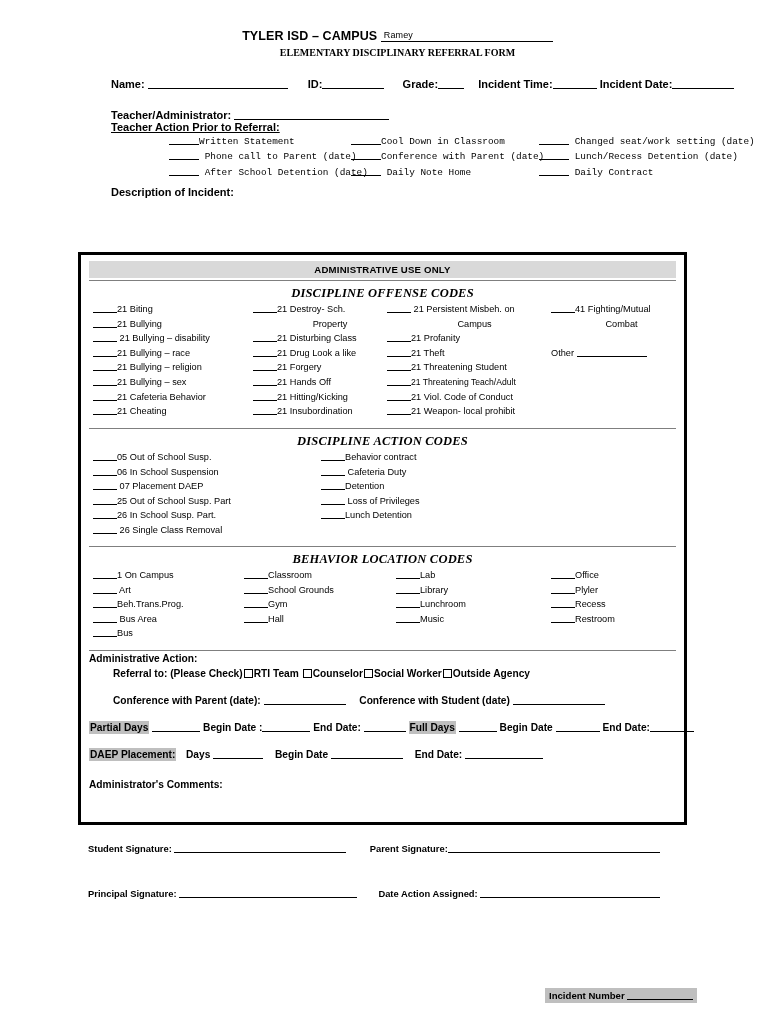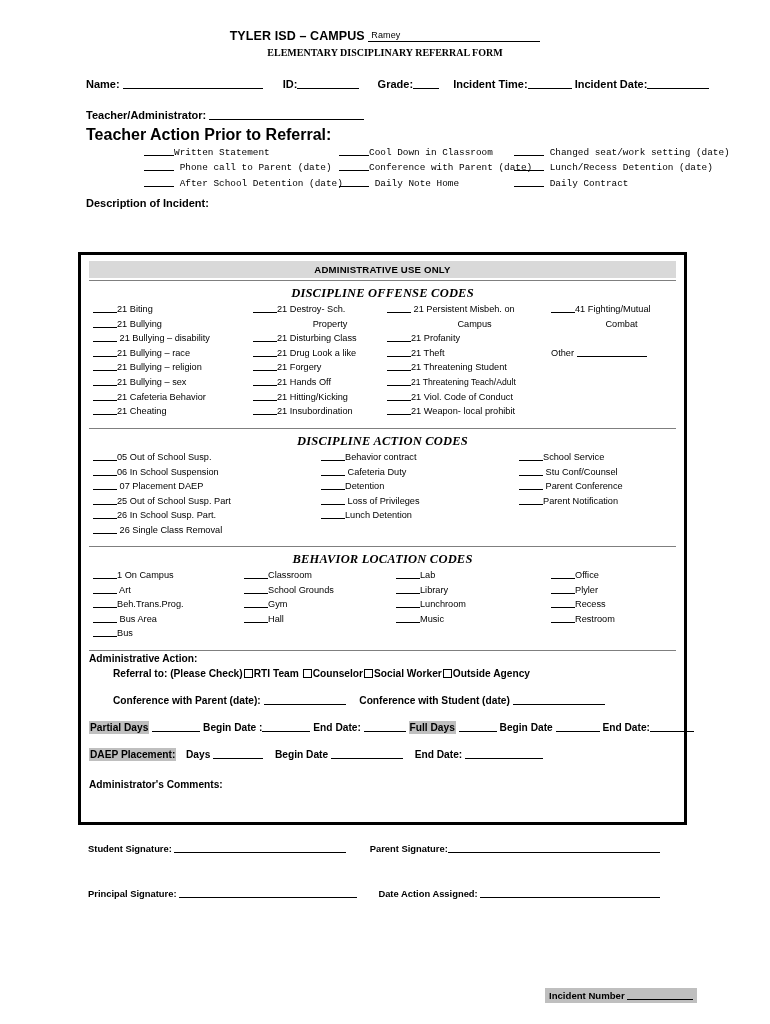--- a/index.html
+++ b/index.html
@@ -7,21 +7,21 @@
   body {
     width: 770px;
     height: 1024px;
     background: #ffffff;
     font-family: "Liberation Sans", sans-serif;
     color: #000000;
     position: relative;
     overflow: hidden;
   }
 
-  .page { position: relative; width: 770px; height: 1024px; }
+  .page { position: relative; width: 770px; height: 1024px; padding-left: 25px; }
 
   
   .hdr { text-align: center; padding-top: 26px; }
   .hdr-line1 {
     font-size: 12.5px; font-weight: bold; letter-spacing: .1px;
     display: inline-block;
   }
   .hdr-campus-label { font-weight: bold; }
   .campus-fill {
     display: inline-block;
@@ -42,21 +42,21 @@
   
   .topwrap { padding: 0 86px; }
   .row-name {
     margin-top: 20px;
     font-size: 11px; font-weight: bold;
     white-space: nowrap;
   }
   .bl { display: inline-block; border-bottom: 1.4px solid #000; vertical-align: -1px; }
 
   .row-teacher { margin-top: 19px; font-size: 11px; font-weight: bold; }
-  .row-tapr { margin-top: 5px; font-size: 16px; font-weight: bold; }
+  .row-tapr { font-size: 11px; font-weight: bold; text-decoration: underline; }
 
   .tacols { margin-top: 3px; margin-left: 58px; position: relative; height: 47px; font-family: Liberation Mono, monospace; }
   .tacol { position: absolute; top: 0; font-size: 9.4px; font-weight: normal; }
   .tacol div { height: 15.4px; white-space: nowrap; }
   .ul-s { display: inline-block; border-bottom: 1.1px solid #000; vertical-align: -1px; }
 
   .row-desc { margin-top: 3px; font-size: 11px; font-weight: bold; }
 
   
   .adminbox {
@@ -156,21 +156,21 @@
     </div>
 
     <div class="row-tapr">Teacher Action Prior to Referral:</div>
 
     <div class="tacols">
       <div class="tacol" style="left:0px">
         <div><span class="ul-s" style="width:30px"></span><span>Written Statement</span></div>
         <div><span class="ul-s" style="width:30px"></span> <span>Phone call to Parent (date)</span></div>
         <div><span class="ul-s" style="width:30px"></span> <span>After School Detention (date)</span></div>
       </div>
-      <div class="tacol" style="left:195px">
+      <div class="tacol" style="left:182px">
         <div><span class="ul-s" style="width:30px"></span><span>Cool Down in Classroom</span></div>
         <div><span class="ul-s" style="width:30px"></span><span>Conference with Parent (date)</span></div>
         <div><span class="ul-s" style="width:30px"></span> <span>Daily Note Home</span></div>
       </div>
       <div class="tacol" style="left:370px">
         <div><span class="ul-s" style="width:30px"></span> <span>Changed seat/work setting (date)</span></div>
         <div><span class="ul-s" style="width:30px"></span> <span>Lunch/Recess Detention (date)</span></div>
         <div><span class="ul-s" style="width:30px"></span> <span>Daily Contract</span></div>
       </div>
     </div>
@@ -239,26 +239,20 @@
           <div><span class="ul-c" style="width:24px"></span><span>26  In School Susp. Part.</span></div>
           <div><span class="ul-c" style="width:24px"></span> <span>26  Single Class Removal</span></div>
         </div>
         <div class="codecol" style="left:232px;width:180px">
           <div><span class="ul-c" style="width:24px"></span><span>Behavior contract</span></div>
           <div><span class="ul-c" style="width:24px"></span> <span>Cafeteria Duty</span></div>
           <div><span class="ul-c" style="width:24px"></span><span>Detention</span></div>
           <div><span class="ul-c" style="width:24px"></span> <span>Loss of Privileges</span></div>
           <div><span class="ul-c" style="width:24px"></span><span>Lunch Detention</span></div>
         </div>
-        <div class="codecol" style="left:430px;width:175px">
-          <div><span class="ul-c" style="width:24px"></span><span>School Service</span></div>
-          <div><span class="ul-c" style="width:24px"></span> <span>Stu Conf/Counsel</span></div>
-          <div><span class="ul-c" style="width:24px"></span> <span>Parent Conference</span></div>
-          <div><span class="ul-c" style="width:24px"></span><span>Parent Notification</span></div>
-        </div>
       </div>
 
       <div class="sep2"></div>
 
       <div class="sect-title">BEHAVIOR LOCATION CODES</div>
       <div class="codegrid" style="height:76px">
         <div class="codecol" style="left:4px;width:155px">
           <div><span class="ul-c" style="width:24px"></span><span>1 On Campus</span></div>
           <div><span class="ul-c" style="width:24px"></span> <span>Art</span></div>
           <div><span class="ul-c" style="width:24px"></span><span>Beh.Trans.Prog.</span></div>

